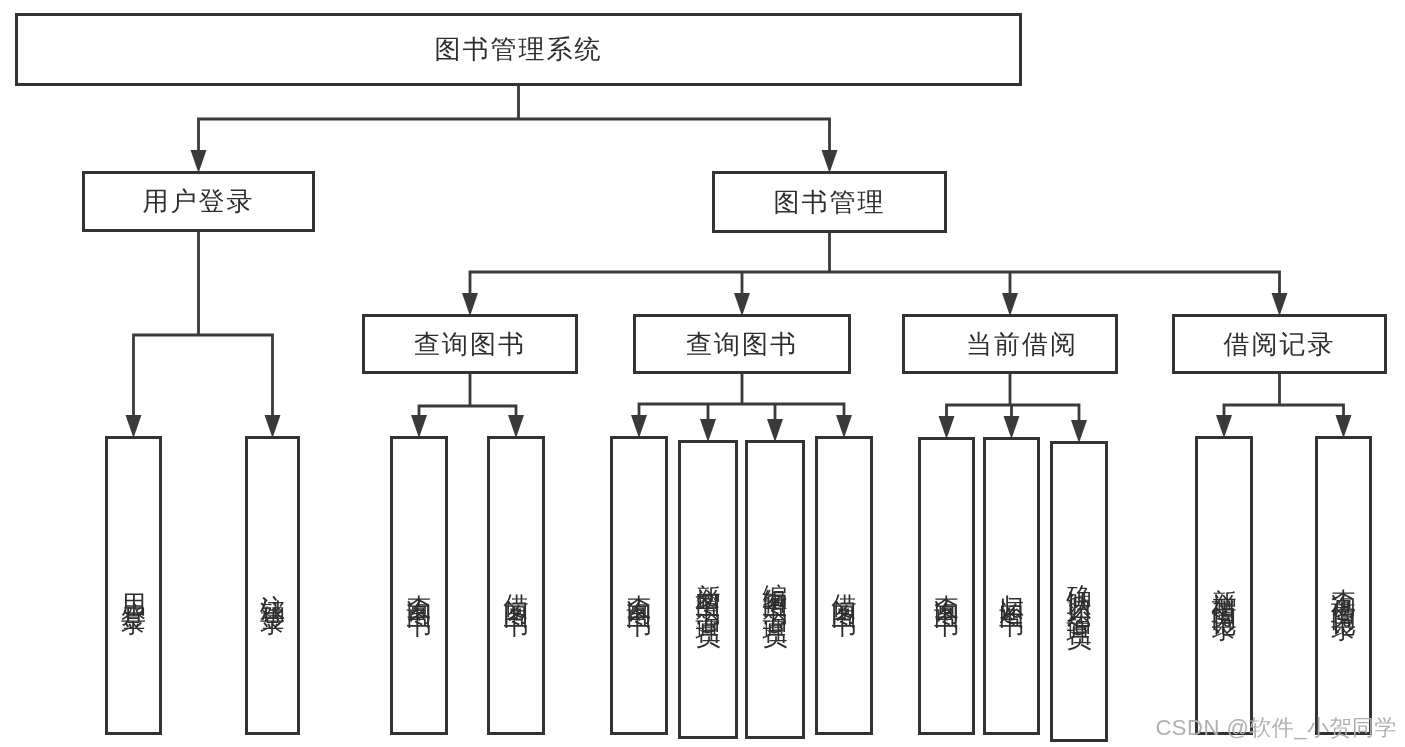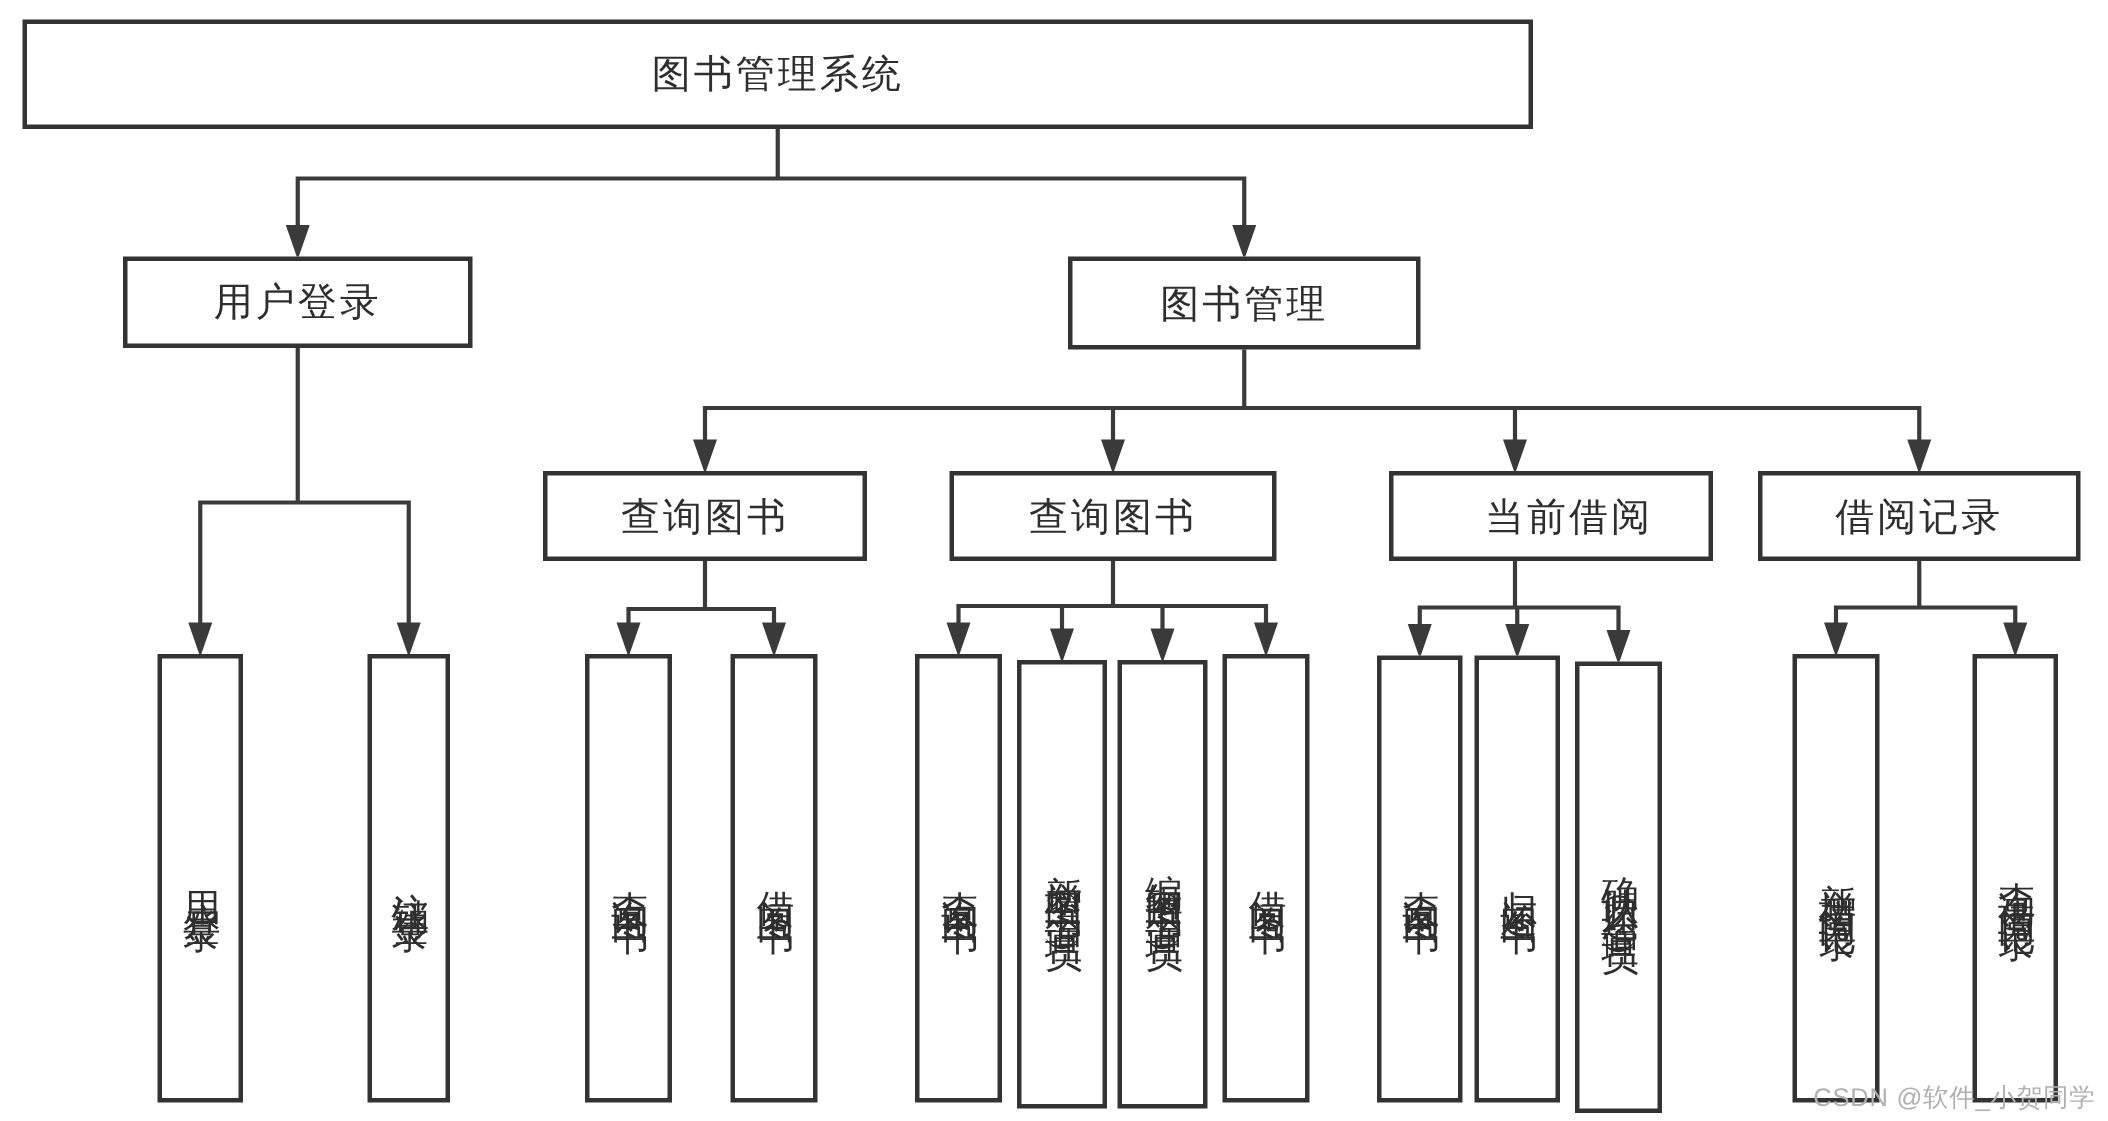--- a/index.html
+++ b/index.html
@@ -24,21 +24,21 @@
   .node.v{
     writing-mode:vertical-rl;
     text-orientation:mixed;
     font-size:25px;
     letter-spacing:6px;
     line-height:1;
   }
   .watermark{
     position:absolute;
     right:8px;bottom:4px;
-    font-size:17px;
+    font-size:22px;
     letter-spacing:0.5px;
     color:var(--wm,#b0b0b0);
     z-index:3;
     white-space:nowrap;
   }
 </style>
 </head>
 <body>
 
 <div class="canvas">
@@ -69,21 +69,21 @@
       <polygon points="1216,415 1232,415 1224,438" fill="#3a3a3a"></polygon>
       <polygon points="1335.5,415 1351.5,415 1343.5,438" fill="#3a3a3a"></polygon>
       <path d="M 1279.5 372 L 1279.5 405 M 1224 405 L 1224 424 M 1343.5 405 L 1343.5 424 M 1224 405 L 1343.5 405" stroke="#3a3a3a" stroke-width="2.8" stroke-linecap="square" fill="none"></path>
     </svg>
   <div class="nodes">
       <div class="node h" style="left: 15px; top: 13px; width: 1007px; height: 73px;">图书管理系统</div>
       <div class="node h" style="left: 82px; top: 171px; width: 233px; height: 61px;">用户登录</div>
       <div class="node h" style="left: 712px; top: 171px; width: 235px; height: 62px;">图书管理</div>
       <div class="node h" style="left: 362px; top: 314px; width: 216px; height: 60px;">查询图书</div>
       <div class="node h" style="left: 633px; top: 314px; width: 218px; height: 60px;">查询图书</div>
-      <div class="node h" style="left: 926px; top: 314px; width: 216px; height: 60px; padding-left: 24px;">当前借阅</div>
+      <div class="node h" style="left: 902px; top: 314px; width: 216px; height: 60px; padding-left: 24px;">当前借阅</div>
       <div class="node h" style="left: 1172px; top: 314px; width: 215px; height: 60px;">借阅记录</div>
       <div class="node v" style="left: 105px; top: 436px; width: 57px; height: 299px;">用户登录</div>
       <div class="node v" style="left: 245px; top: 436px; width: 55px; height: 299px;">注销登录</div>
       <div class="node v" style="left: 390px; top: 436px; width: 58px; height: 299px;">查询图书</div>
       <div class="node v" style="left: 487px; top: 436px; width: 58px; height: 299px;">借阅图书</div>
       <div class="node v" style="left: 610px; top: 436px; width: 58px; height: 299px;">查询图书</div>
       <div class="node v" style="left: 678px; top: 440px; width: 60px; height: 299px;">新增图书（管理员）</div>
       <div class="node v" style="left: 745px; top: 440px; width: 60px; height: 299px;">编辑图书（管理员）</div>
       <div class="node v" style="left: 815px; top: 436px; width: 58px; height: 299px;">借阅图书</div>
       <div class="node v" style="left: 918px; top: 437px; width: 57px; height: 298px;">查询图书</div>

